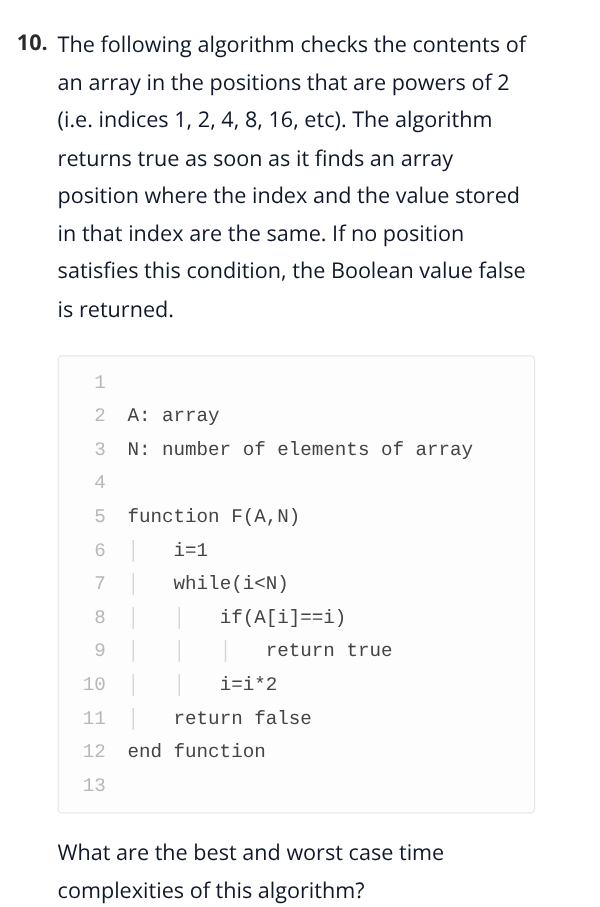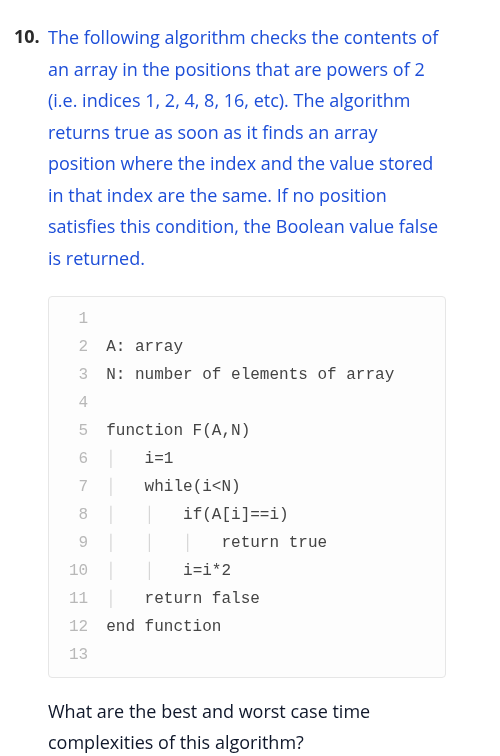--- a/index.html
+++ b/index.html
@@ -22,21 +22,21 @@
   .qnum {
     font-weight: 700;
     font-size: 18px;
     color: #2a2a2a;
     min-width: 34px;
     padding-top: 2px;
   }
   .prompt {
     font-size: 18px;
     line-height: 1.75;
-    color: #1d4ed8;
+    color: #0f172a;
     flex: 1;
   }
   .code-block {
     margin: 22px 0 18px 34px;
     border: 1px solid #e6e6e6;
     border-radius: 4px;
     background: #fdfdfd;
     overflow-x: auto;
   }
   .code-inner {

